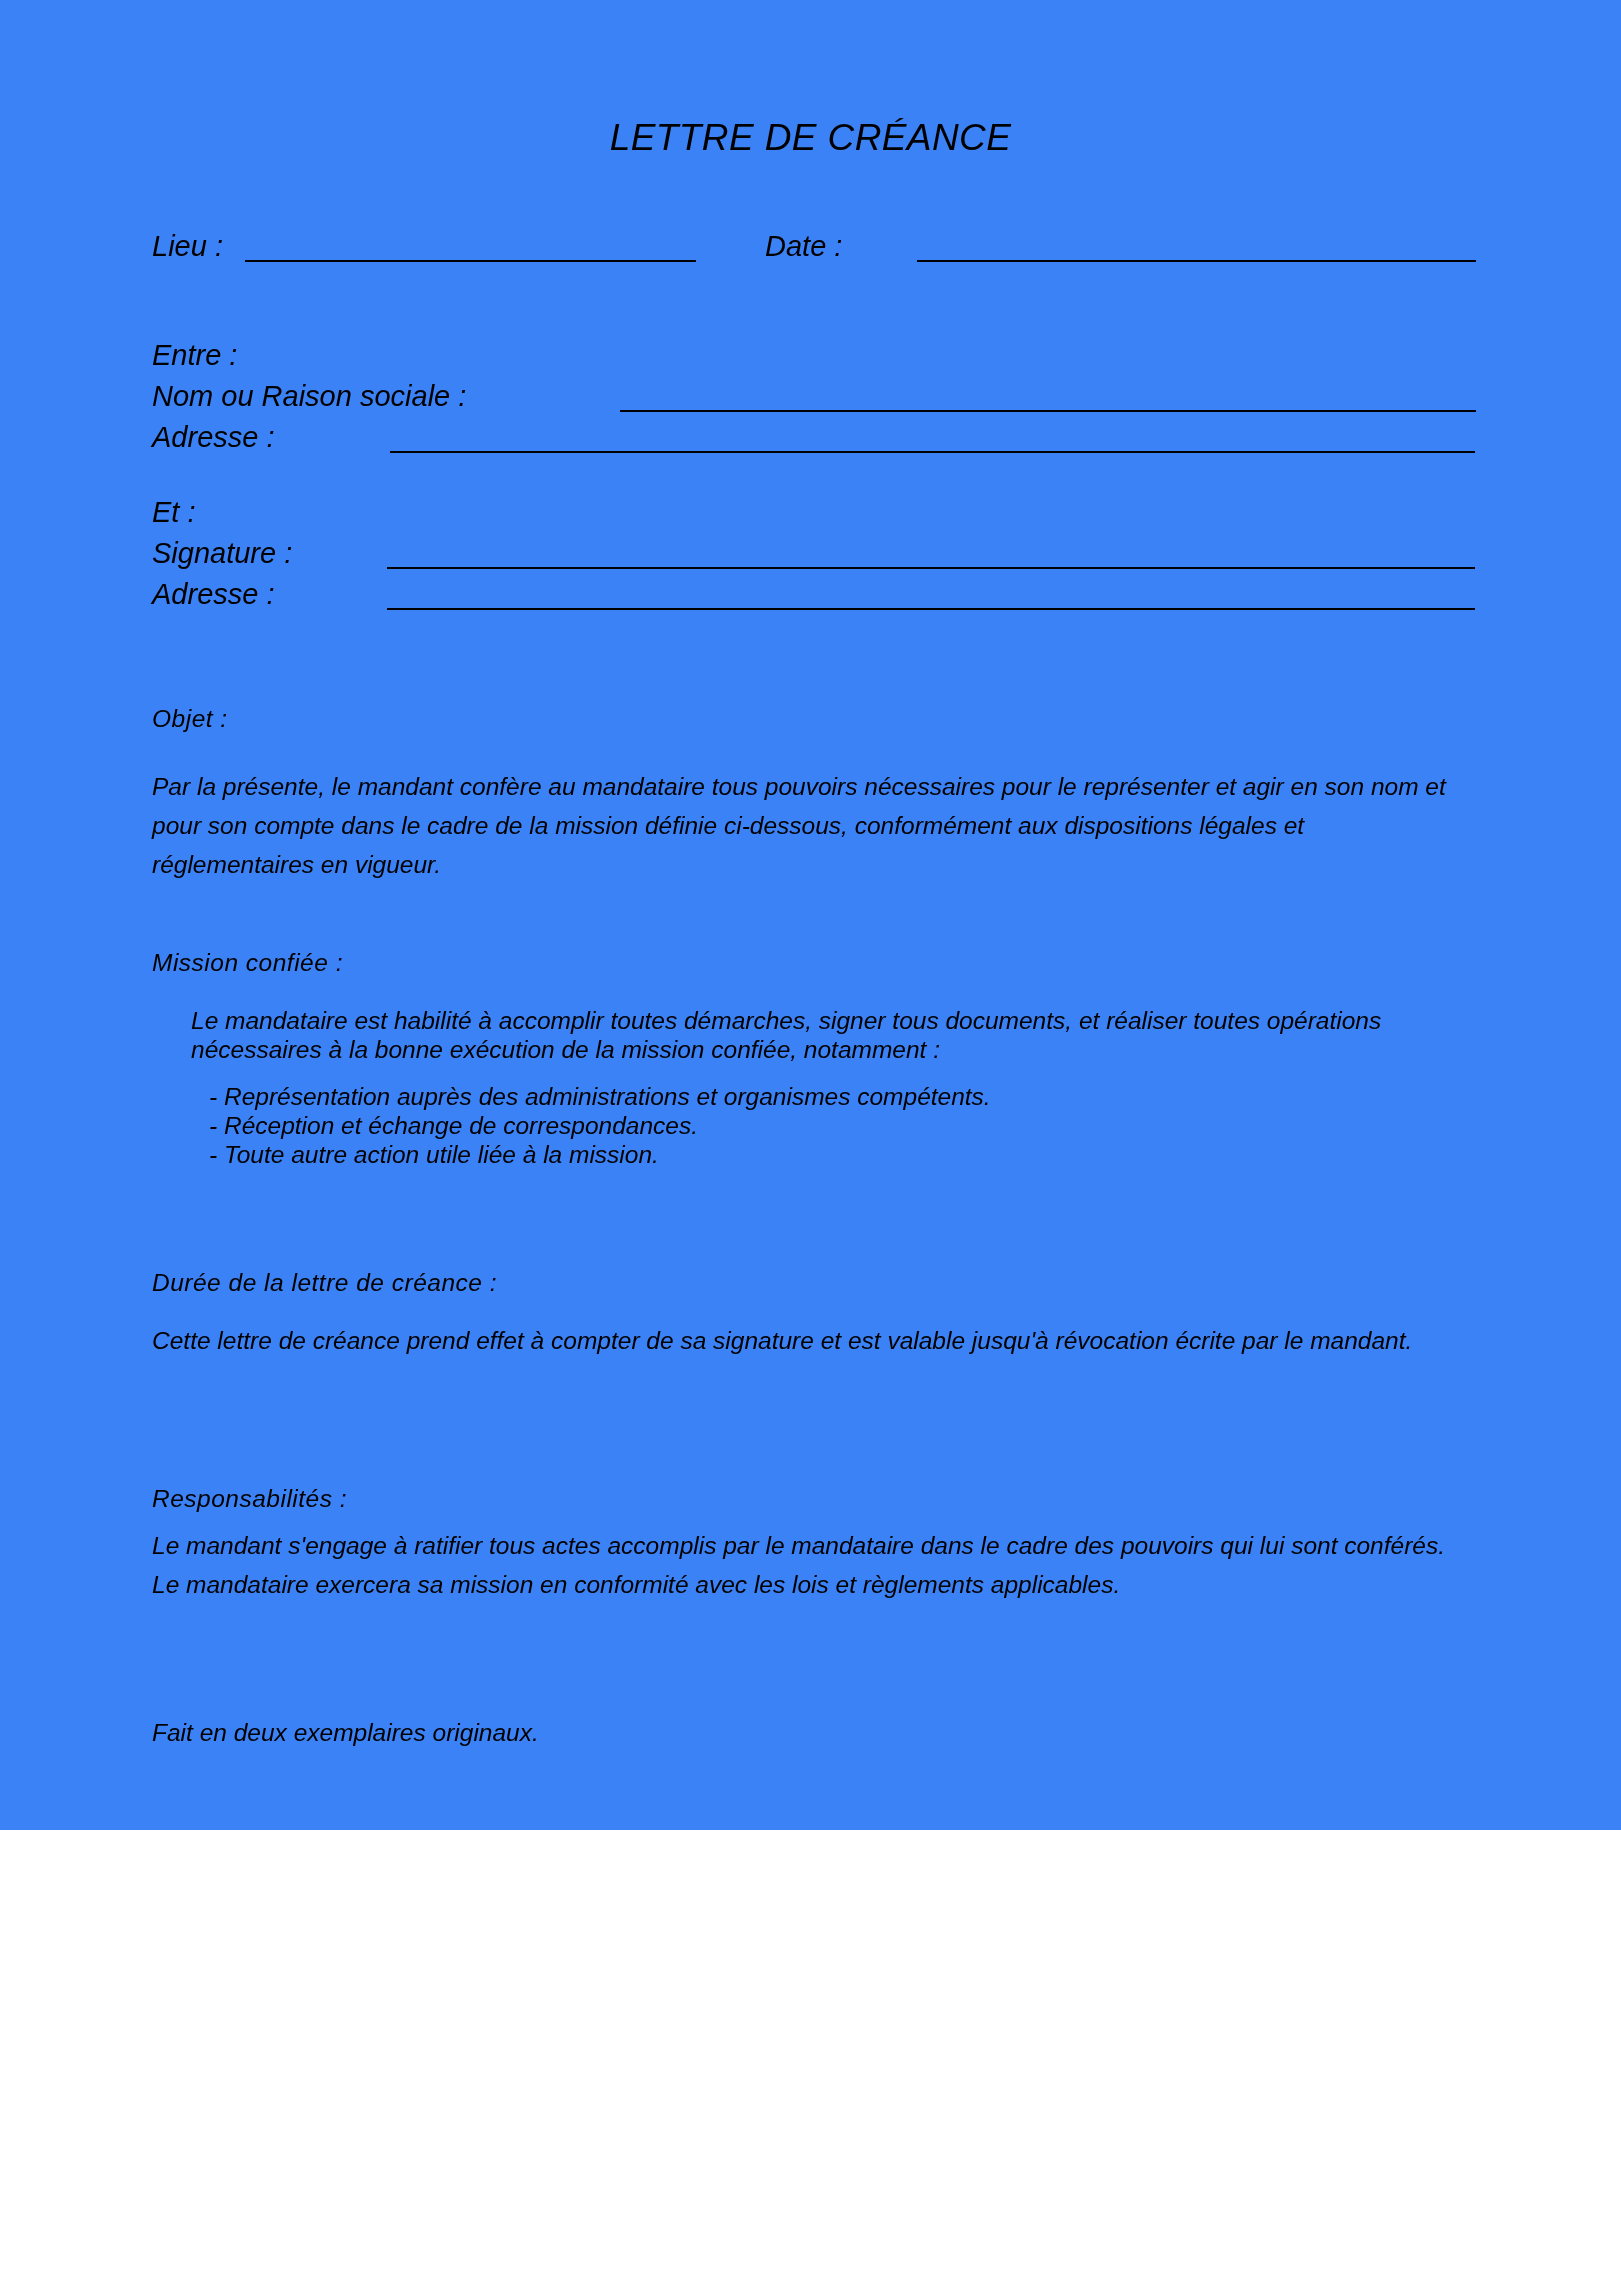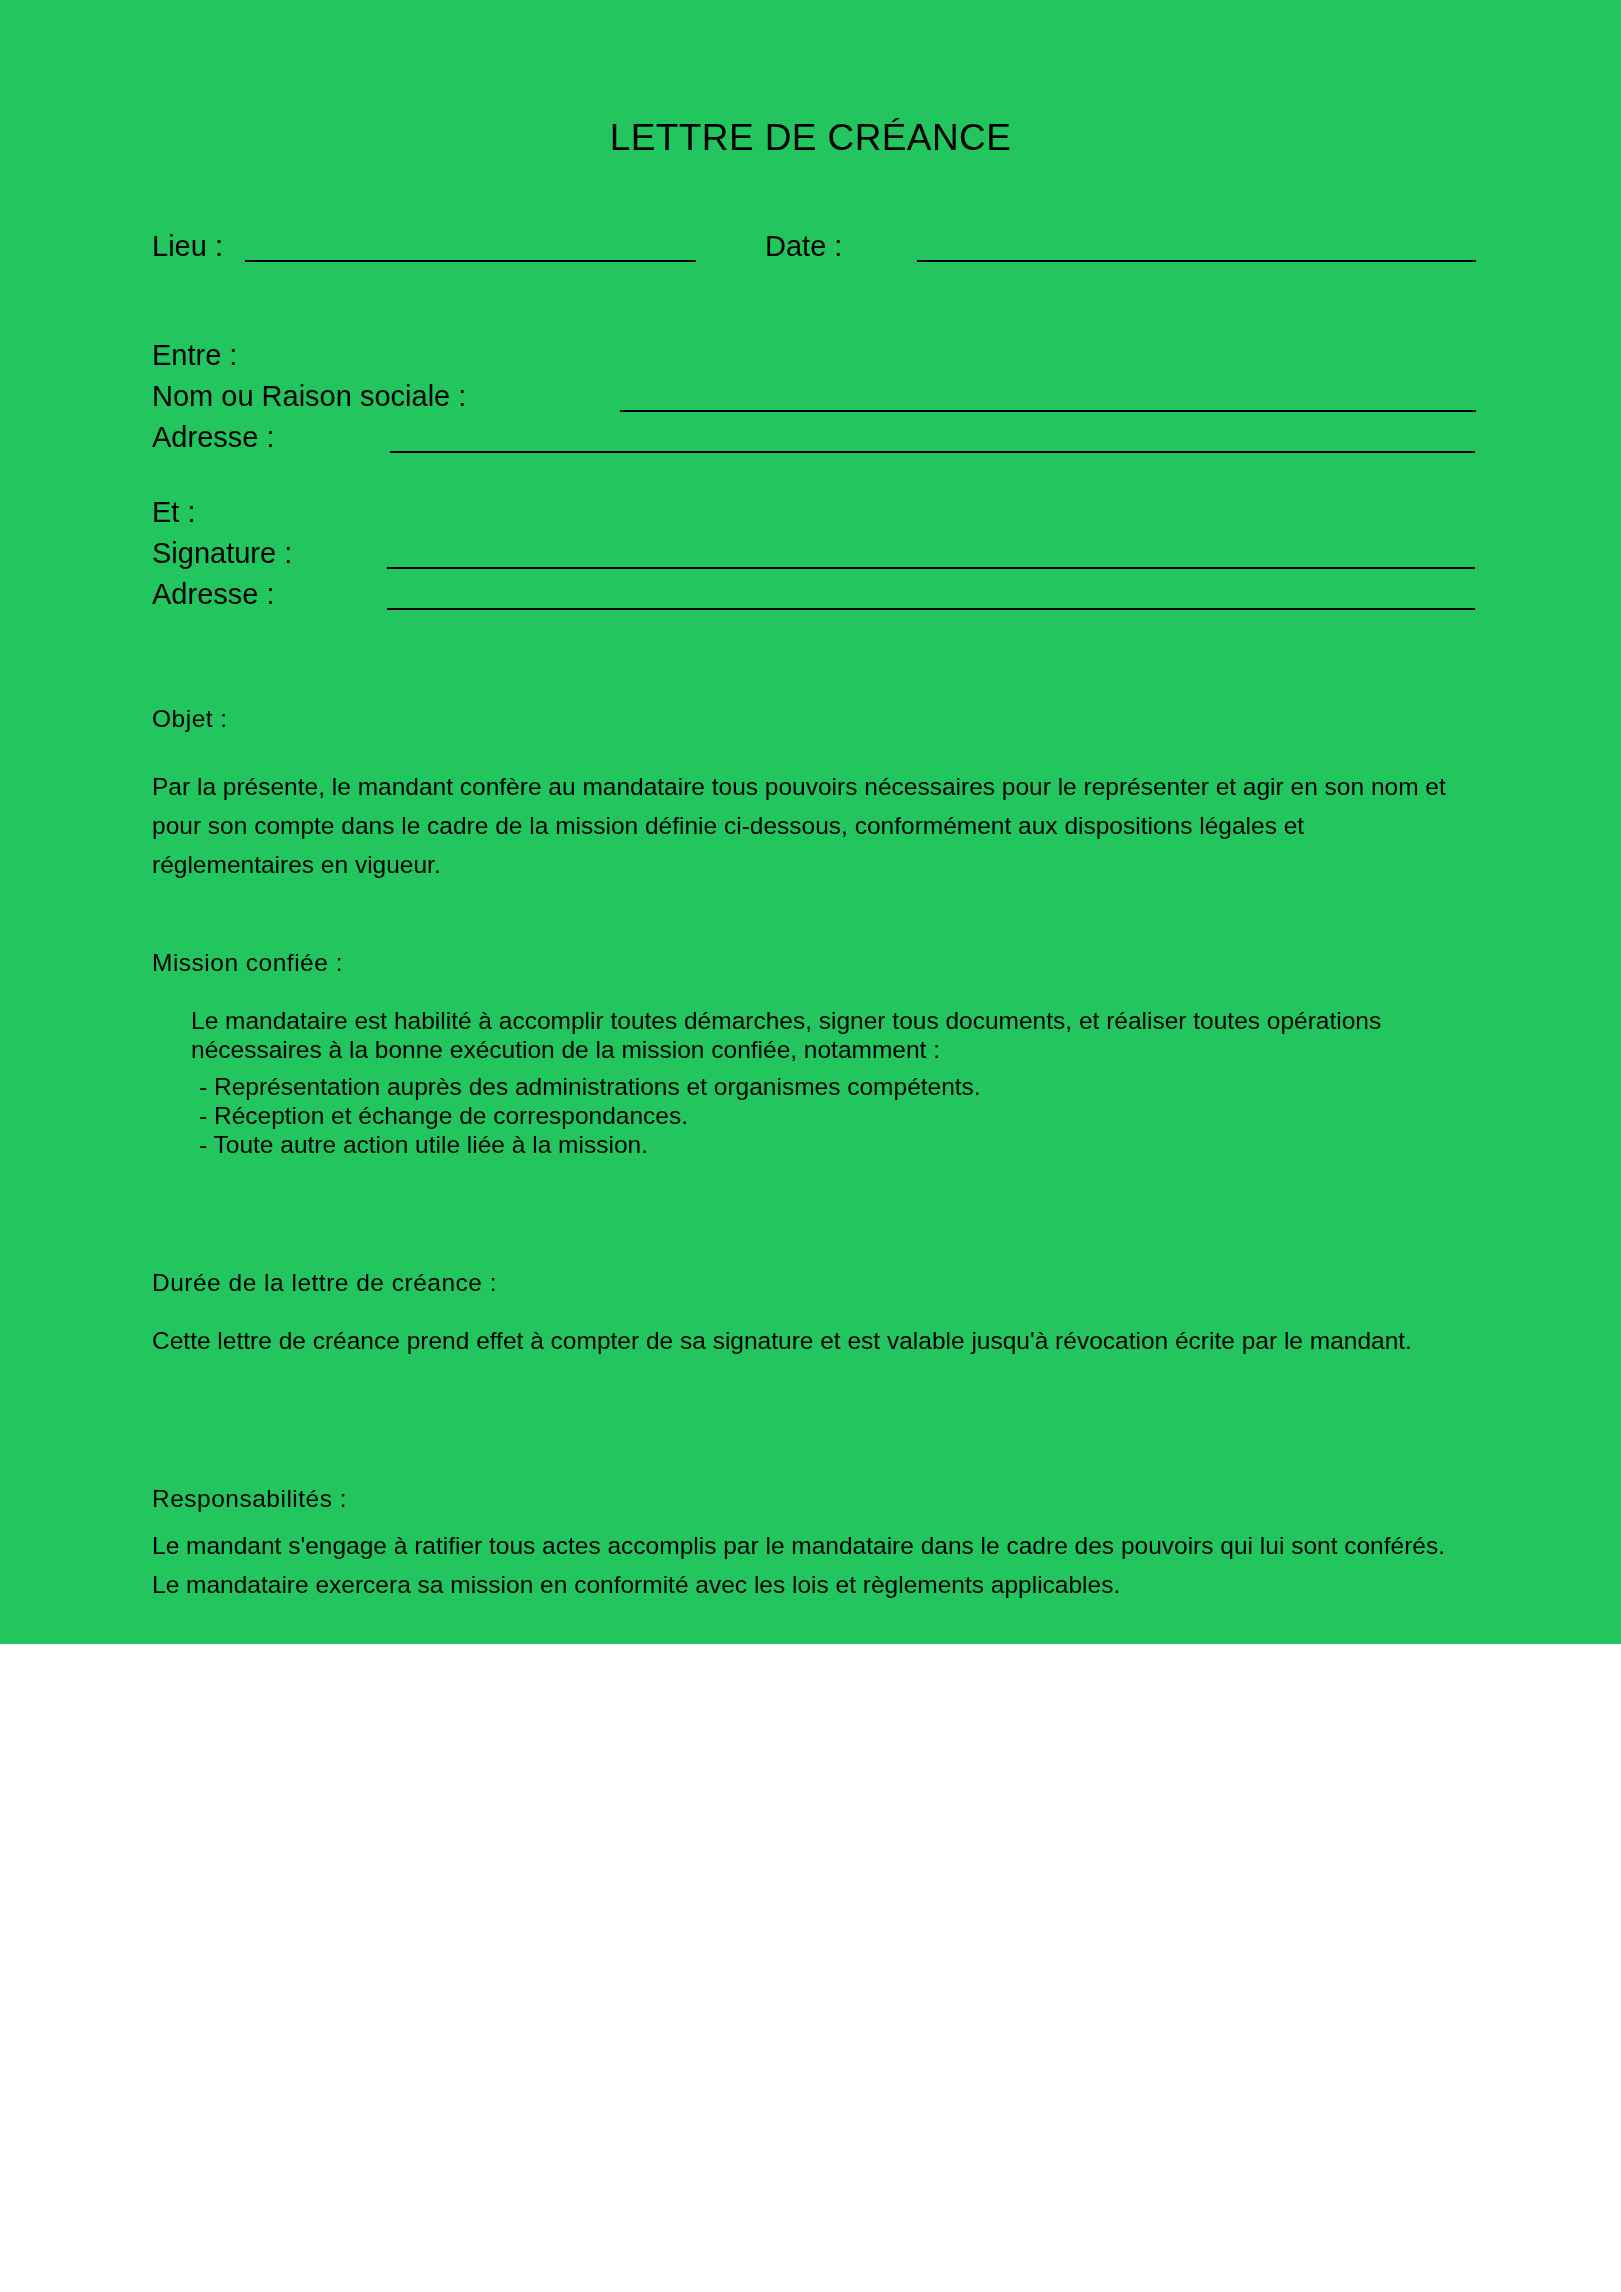--- a/index.html
+++ b/index.html
@@ -4,27 +4,28 @@
 <style>
   html, body {
     margin: 0;
     padding: 0;
     background: #ffffff;
   }
 
   .page {
     position: relative;
     width: 1621px;
-    height: 1644px;
-    background: #22c55e;
+    height: 1830px;
+    background: #3b82f6;
     margin: 0 auto;
     font-family: "Liberation Sans", "DejaVu Sans", sans-serif;
     color: #000000;
     overflow: hidden;
     box-sizing: border-box;
+    font-style: italic;
   }
 
   
   .doc-title {
     position: absolute;
     top: 116px;
     left: 0;
     width: 1621px;
     text-align: center;
     font-size: 37px;
@@ -83,21 +84,21 @@
     font-size: 24.5px;
     line-height: 29px;
   }
 
   .mission-intro {
     margin: 0;
   }
 
   .mission-list {
     list-style: none;
-    margin: 8px;
+    margin: 18px;
     padding: 0;
   }
 
   .mission-list li {
     margin: 0;
     white-space: nowrap;
   }
 </style>
 </head>
 <body>

